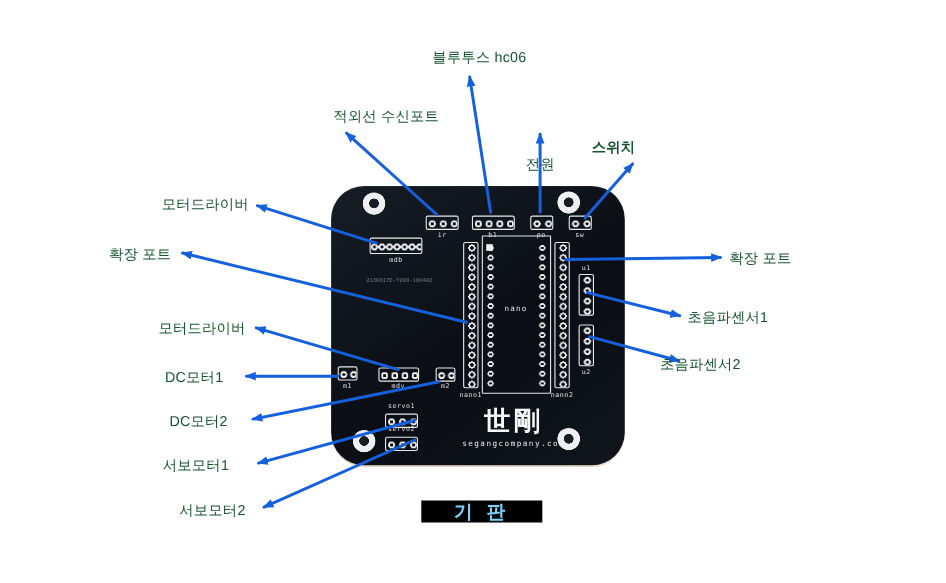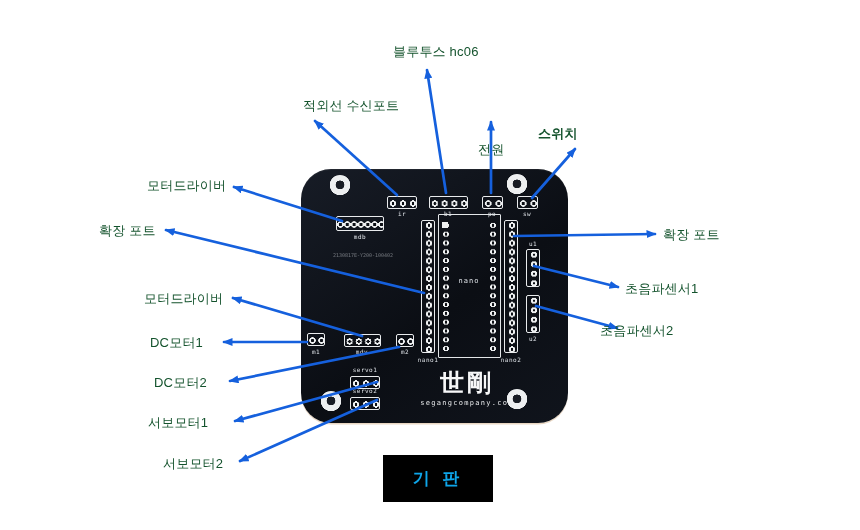--- a/index.html
+++ b/index.html
@@ -72,22 +72,22 @@
   #sk-nano2  { left:210px;  top:187px; }
   #sk-u1     { left:232px;  top:71px; }
   #sk-u2     { left:232px;  top:166px; }
   #sk-nano   { left:168px;  top:108px; font-size:7px; letter-spacing:1px; }
   #sk-serial { left:62px;   top:83px; font-size:5px; letter-spacing:0; opacity:0.45; }
   #sk-logo   { left:166px;  top:198px; font-size:24px; font-weight:bold; letter-spacing:3px;
                color:#f6f7f8; font-family:"DejaVu Sans",sans-serif; }
   #sk-web    { left:166px;  top:215px; font-size:7px; letter-spacing:1.3px; color:#e8eaec;margin-top:15px; }
 
   
-  #title-box { position:absolute; left:383px; top:455px; width:110px; height:47px; background:#000000;
-               color:#0ea5e9; display:flex; align-items:center; justify-content:center;
+  #title-box { position:absolute; left:383px; top:455px; width:110px; height:20px; background:#000000;
+               color:#7dd3fc; display:flex; align-items:center; justify-content:center;
                font-size:17px; font-weight:bold; letter-spacing:4px; }
 
   
   #lb-bluetooth          { left:393px; top:43px; }
   #lb-ir-port            { left:266px; top:97px;margin-left:37px; }
   #lb-power              { left:478px; top:97px;margin-top:44px; }
   #lb-switch             { left:538px; top:125px;font-weight:bold; }
   #lb-motor-driver-top   { left:147px; top:177px; }
   #lb-expansion-left     { left:99px;  top:222px; }
   #lb-motor-driver-bot   { left:144px; top:290px; }

